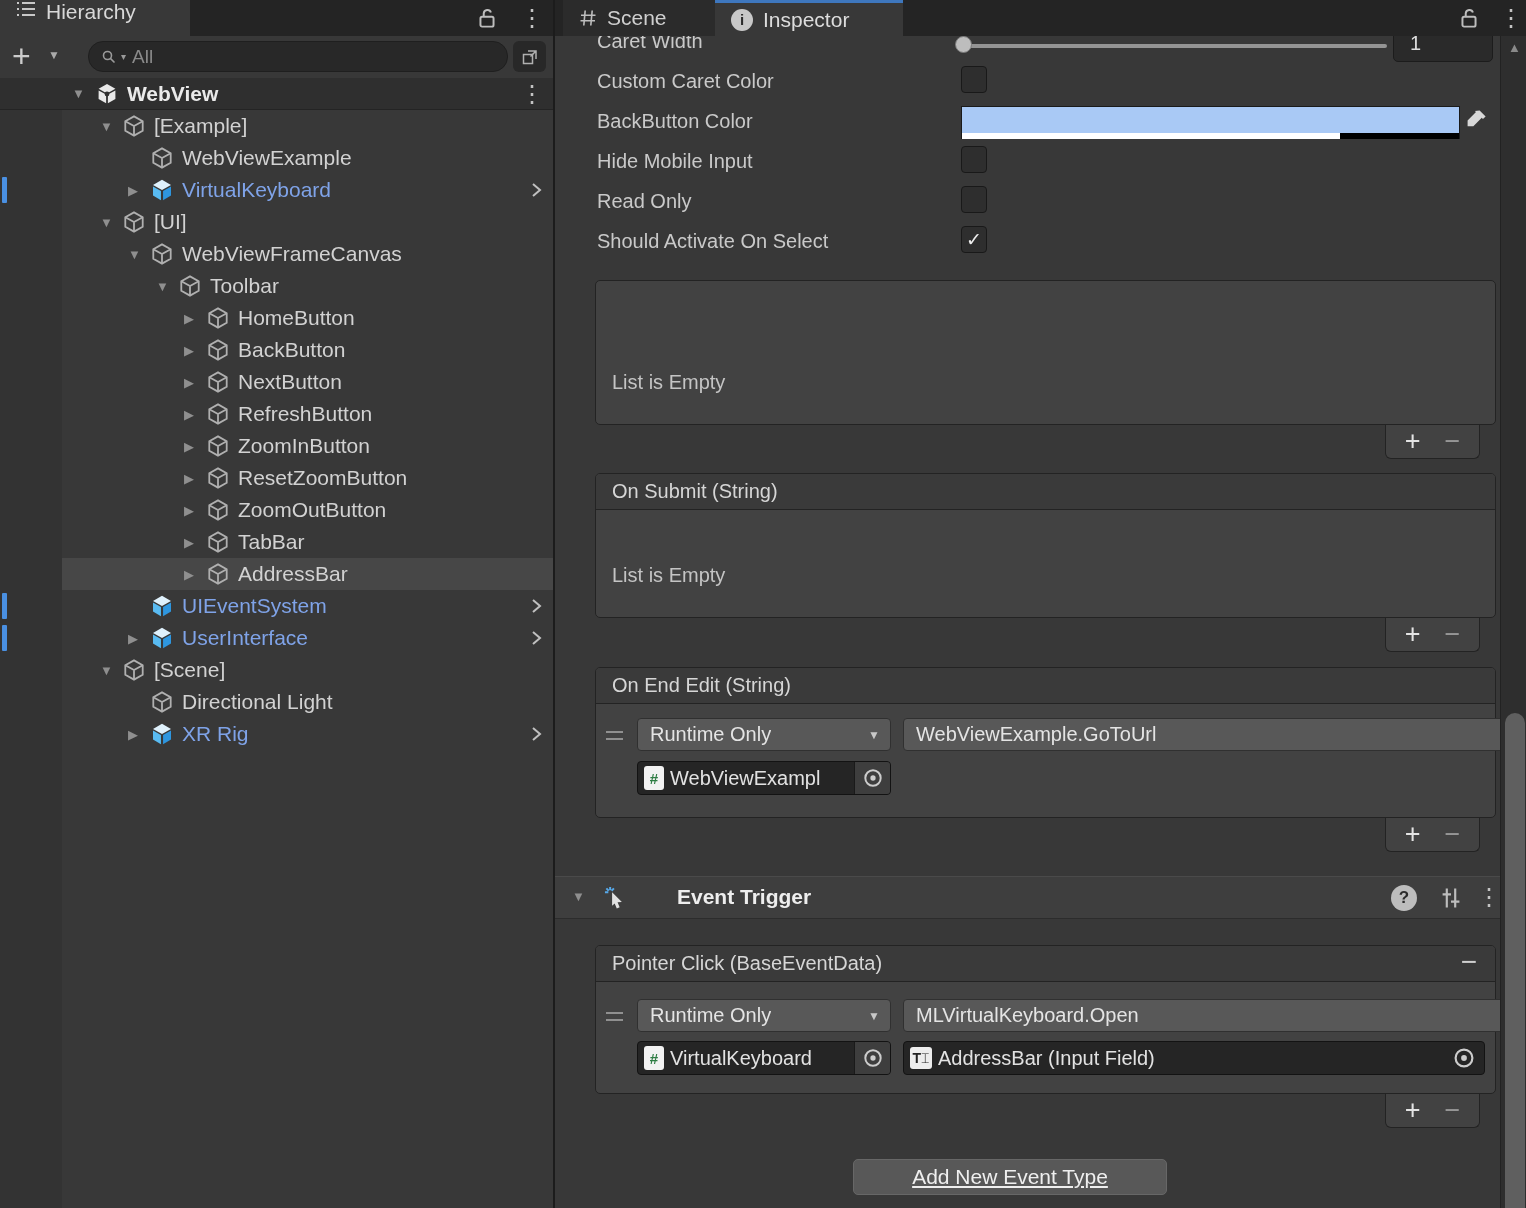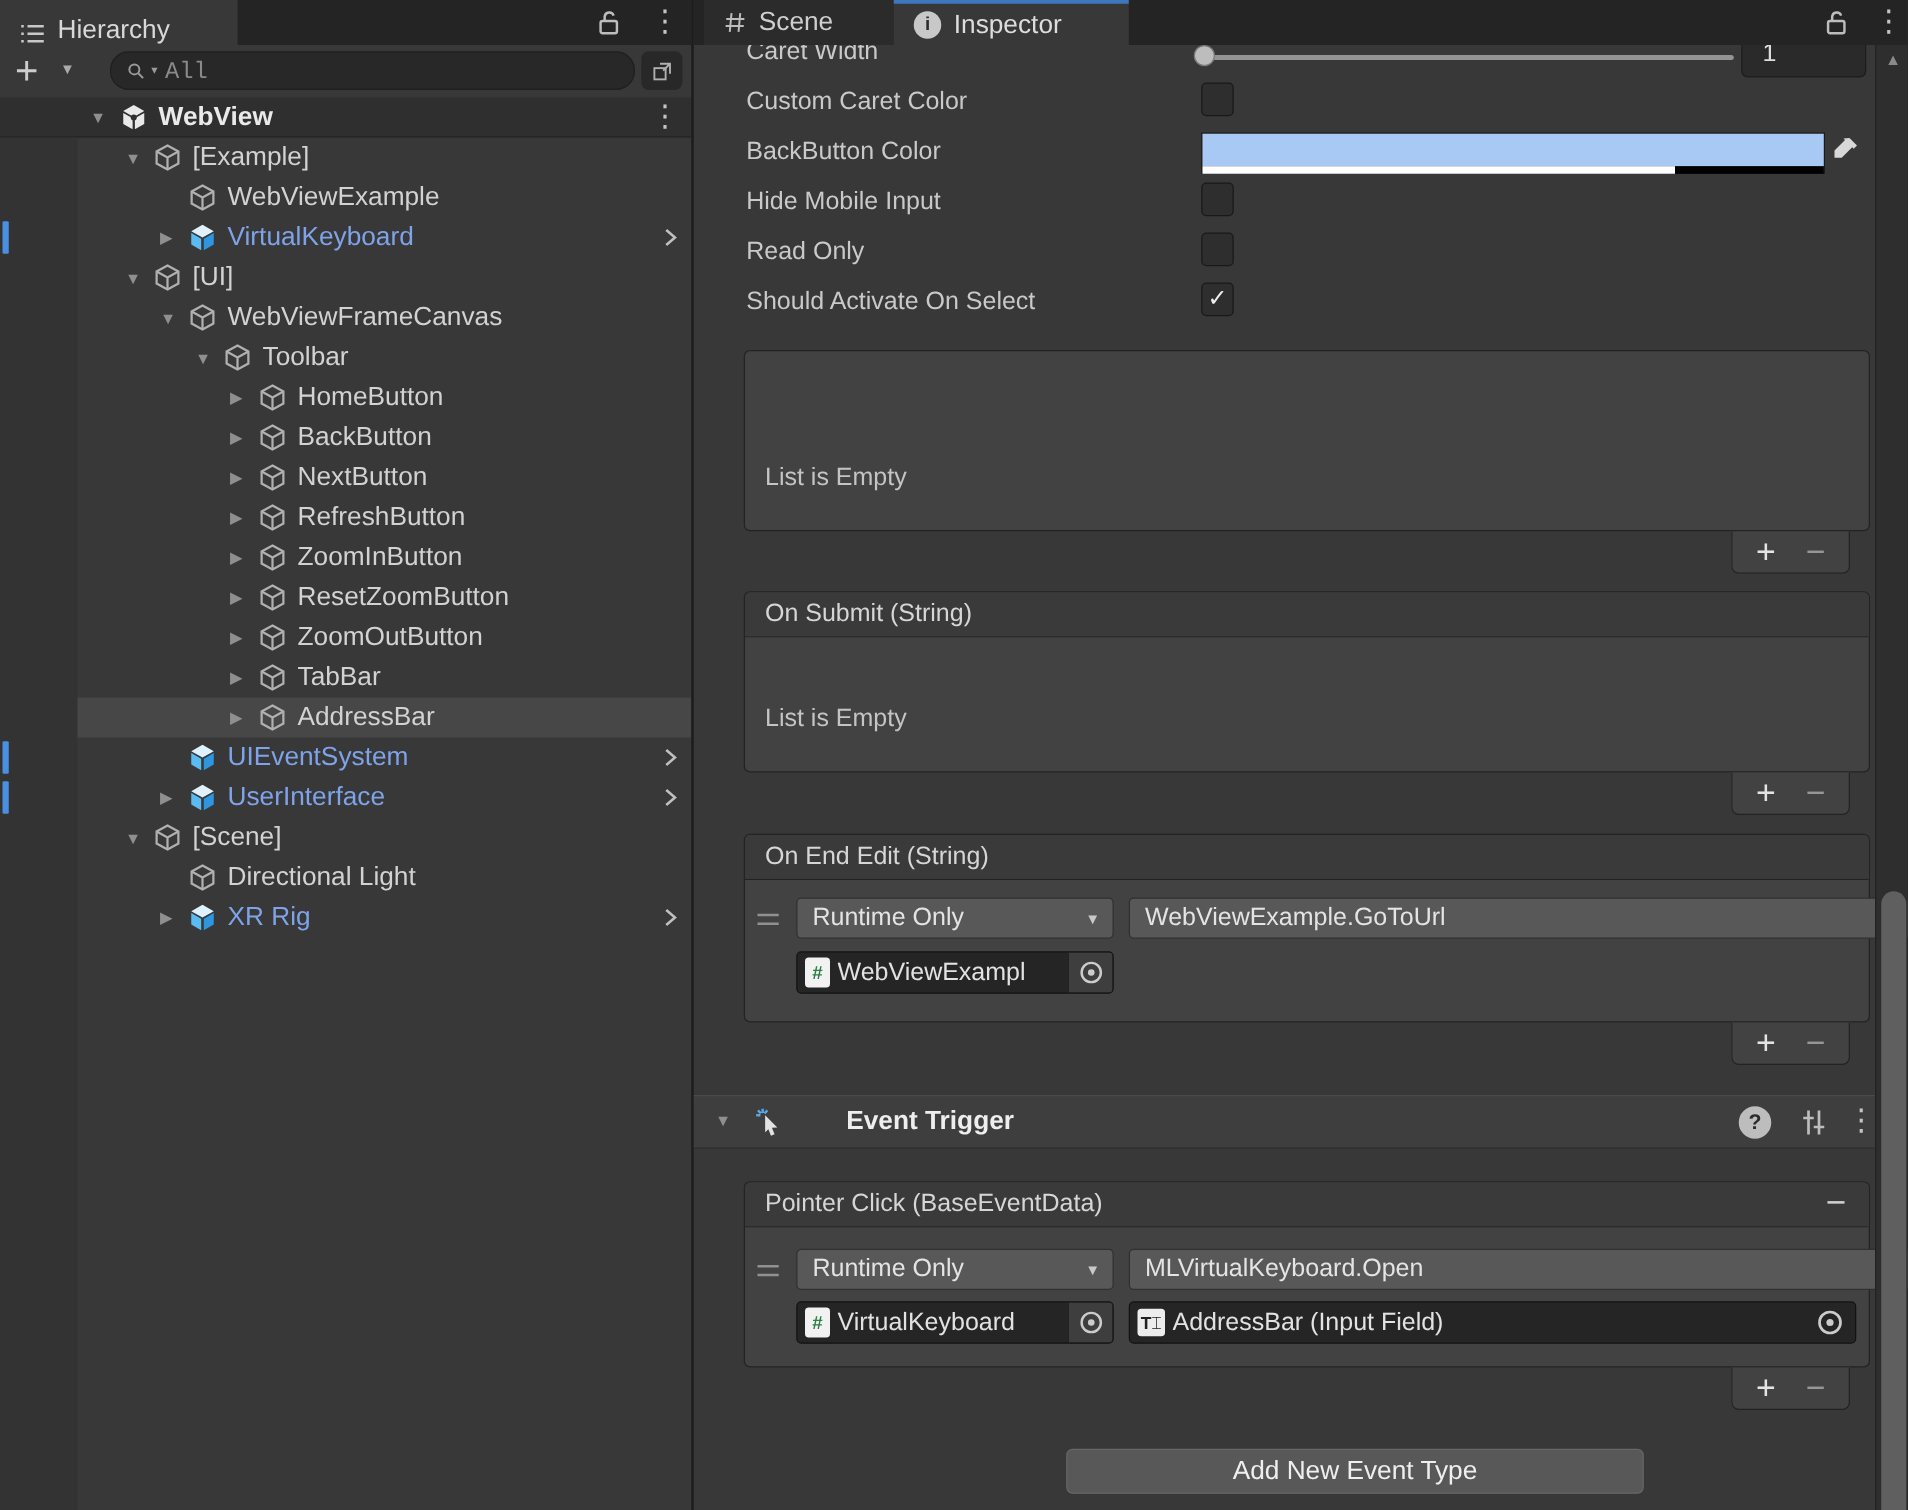--- a/index.html
+++ b/index.html
@@ -10,29 +10,29 @@
     font-family:"Liberation Sans","DejaVu Sans",sans-serif;
     font-size:20px;-webkit-font-smoothing:antialiased;
   }
   .tri{color:#8f8f8f;font-size:13px;line-height:1;}
   .kebab{color:#c4c4c4;font-size:24px;line-height:1;cursor:pointer;}
   svg{display:block;}
 
   
   .h-panel{position:absolute;left:0;top:0;width:553px;height:1208px;background:#383838;}
   .h-tabbar{position:absolute;left:0;top:0;width:553px;height:36px;background:#242424;z-index:6;}
-  .h-tab{position:absolute;left:0;top:0;width:190px;height:36px;background:#383838;display:flex;align-items:flex-end;gap:10px;padding-left:16px;}
+  .h-tab{position:absolute;left:0;top:0;width:190px;height:36px;background:#383838;display:flex;align-items:flex-start;gap:10px;padding-left:16px;}
   .h-tab-label{color:#d8d8d8;font-size:21px;}
   .h-lock{position:absolute;left:476px;top:7px;}
   .h-kebab{position:absolute;left:520px;top:6px;}
   .h-toolbar{position:absolute;left:0;top:36px;width:553px;height:42px;background:#383838;}
   .plus-btn{position:absolute;left:12px;top:2px;color:#cccccc;font-size:32px;line-height:36px;cursor:pointer;}
   .plus-caret{position:absolute;left:48px;top:13px;color:#aaaaaa;font-size:12px;cursor:pointer;}
   .search-field{position:absolute;left:88px;top:5px;width:420px;height:31px;background:#282828;border:1px solid #1f1f1f;border-radius:15px;display:flex;align-items:center;padding-left:12px;gap:4px;}
-  .search-field input{background:transparent;border:none;outline:none;color:#0ea5e9;font-size:19px;font-family:Liberation Mono, monospace;width:300px;}
+  .search-field input{background:transparent;border:none;outline:none;color:#0ea5e9;font-size:19px;font-family:Liberation Sans, sans-serif;width:300px;}
   .search-field input::placeholder{color:#8a8a8a;}
   .search-caret{color:#9a9a9a;font-size:10px;}
   .popout-btn{position:absolute;left:513px;top:5px;width:33px;height:31px;background:#282828;border-radius:6px;display:flex;align-items:center;justify-content:center;cursor:pointer;}
   .scene-row{position:absolute;left:0;top:78px;width:553px;height:32px;background:#2f2f2f;border-bottom:1px solid #242424;display:flex;align-items:center;}
   .scene-row .tri{margin-left:72px;}
   .scene-row .scene-icon{margin-left:10px;}
   .scene-name{margin-left:8px;color:#eaeaea;font-weight:bold;font-size:21px;}
   .scene-kebab{position:absolute;left:520px;top:4px;}
   .gutter{position:absolute;left:0;top:110px;width:62px;height:1098px;background:#333333;}
   .tree{position:absolute;left:62px;top:110px;width:491px;}
@@ -98,21 +98,21 @@
 
   .trigger-strip{position:absolute;left:0;top:840px;width:945px;height:43px;background:#3e3e3e;border-top:1px solid #4a4a4a;border-bottom:1px solid #2c2c2c;}
   .trigger-foldout{position:absolute;left:17px;top:13px;}
   .trigger-icon{position:absolute;left:48px;top:8px;}
   .trigger-title{position:absolute;left:122px;top:8px;color:#eeeeee;font-weight:bold;font-size:21px;}
   .strip-help{position:absolute;left:836px;top:8px;width:26px;height:26px;background:#bdbdbd;border-radius:50%;color:#2b2b2b;font-weight:bold;font-size:17px;display:flex;align-items:center;justify-content:center;cursor:pointer;}
   .strip-presets{position:absolute;left:884px;top:9px;cursor:pointer;}
   .strip-kebab{position:absolute;left:922px;top:8px;}
   .ptr-minus{position:absolute;right:18px;top:0px;color:#d0d0d0;font-size:28px;cursor:pointer;}
 
-  .add-btn{position:absolute;left:298px;top:1123px;width:462px;height:36px;background:#585858;border:1px solid #676767;border-radius:5px;color:#efefef;font-size:21px;display:flex;align-items:center;justify-content:center;cursor:pointer;}
+  .add-btn{position:absolute;left:298px;top:1123px;width:314px;height:36px;background:#585858;border:1px solid #676767;border-radius:5px;color:#efefef;font-size:21px;display:flex;align-items:center;justify-content:center;cursor:pointer;text-decoration:underline;}
 
   .scrollbar{position:absolute;left:945px;top:36px;width:28px;height:1172px;background:#2e2e2e;border-left:1px solid #222222;}
   .scroll-up{position:absolute;left:7px;top:4px;color:#8a8a8a;font-size:13px;cursor:pointer;}
   .scroll-thumb{position:absolute;left:4px;top:677px;width:20px;height:495px;background:#5f5f5f;border-radius:10px 10px 0 0;cursor:pointer;}
 </style>
 </head>
 <body>
 
 <div class="root" style="--accent: #3e77be; --prefab-text: #7fa3e8; --prefab-edge: #4a90e2;">
 

